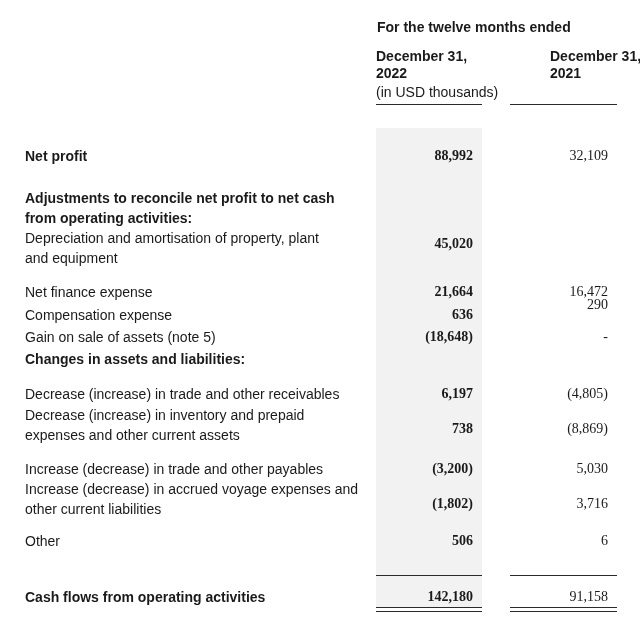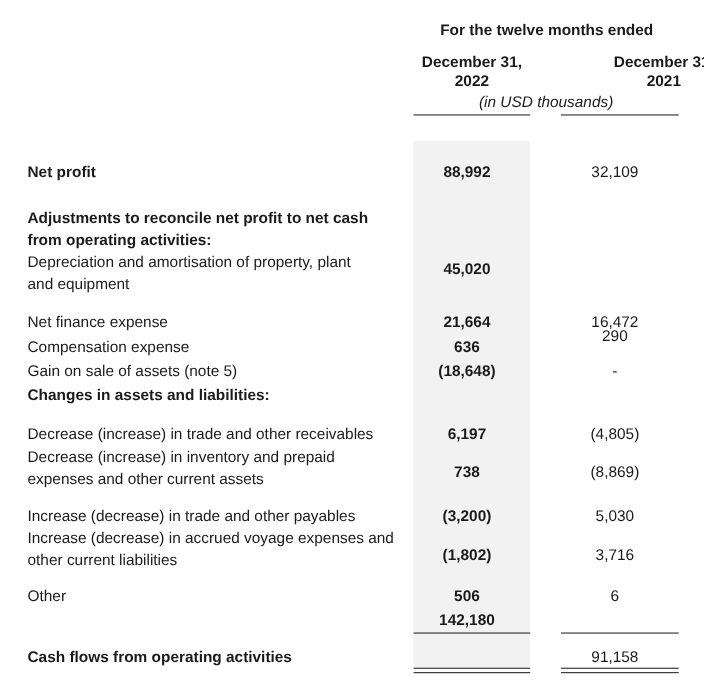--- a/index.html
+++ b/index.html
@@ -8,22 +8,22 @@
     width: 640px;
     height: 625px;
     background: #ffffff;
     font-family: "Liberation Sans", sans-serif;
     color: #1a1a1a;
     font-size: 14px;
     overflow: hidden;
   }
   .abs { position: absolute; }
   .bold { font-weight: bold; }
-  .italic { font-style: italic; }
-  .center { text-align: center; }
+  .italic { }
+  .center { }
 
   .shade-col {
     left: 376px; top: 128px; width: 106px; height: 479px;
     background: #f2f2f2;
   }
   .hdr-title { left: 377px; top: 19px; width: 240px; line-height: 17px; }
   .hdr-col1  { left: 376px; top: 48px; width: 106px; line-height: 17px; }
   .hdr-col2  { left: 510px; top: 48px; width: 107px; line-height: 17px; margin-left: 40px; }
   .hdr-units { left: 376px; top: 84px; width: 241px; line-height: 17px; }
 
@@ -36,22 +36,23 @@
     border-bottom: 1.5px solid #2b2b2b;
   }
 
   .label {
     left: 25px; width: 345px;
     line-height: 20px;
     white-space: pre-line;
   }
   .num {
     line-height: 20px;
-    text-align: center;
+    text-align: right;
     box-sizing: border-box;
+    font-family: Liberation Serif, serif;
   }
   .num.c1 { left: 376px; width: 106px; padding-right: 9px; font-weight: bold; }
   .num.c2 { left: 510px; width: 107px; padding-right: 9px; }
 </style>
 </head>
 <body>
 
 <div class="page">
 
   <div class="abs shade-col"></div>
@@ -107,19 +108,19 @@
   <div class="abs num c2" style="top:494px">3,716</div>
 
   <div class="abs label" style="top:531px">Other</div>
   <div class="abs num c1" style="top:531px">506</div>
   <div class="abs num c2" style="top:531px">6</div>
 
   <div class="abs rule rule-c1" style="top:575px"></div>
   <div class="abs rule rule-c2" style="top:575px"></div>
 
   <div class="abs label bold" style="top:587px">Cash flows from operating activities</div>
-  <div class="abs num c1" style="top:553px">142,180</div>
+  <div class="abs num c1" style="top:587px">142,180</div>
   <div class="abs num c2" style="top:587px">91,158</div>
 
   <div class="abs double-rule rule-c1" style="top:607px"></div>
   <div class="abs double-rule rule-c2" style="top:607px"></div>
 
 </div>
 
 </body></html>

